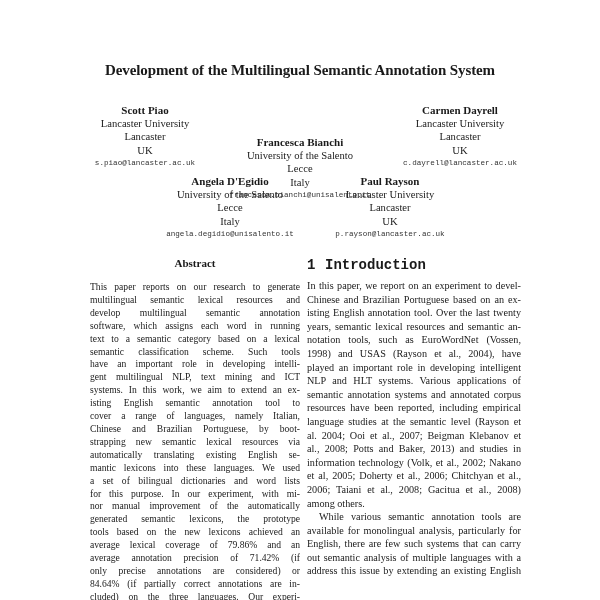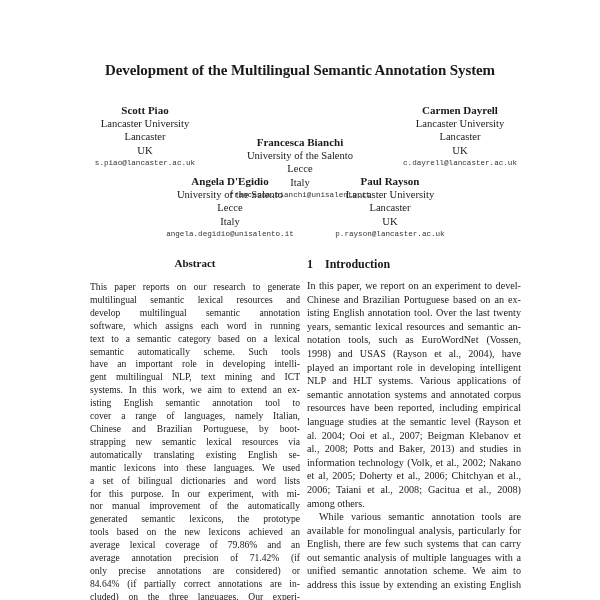--- a/index.html
+++ b/index.html
@@ -5,21 +5,21 @@
   html, body { margin:0; padding:0; background:#ffffff; }
   body { width:600px; height:600px; overflow:hidden; position:relative; font-family:"Liberation Serif", "DejaVu Serif", serif; color:#1a1a1a; }
   .title { position:absolute; top:62px; left:0; width:600px; text-align:center; font-weight:bold; font-size:15px; letter-spacing:-0.1px; }
   .author { position:absolute; text-align:center; font-size:10.6px; line-height:13.2px; }
   .author .name { font-weight:bold; font-size:11px; }
   .author .email { font-family:"Liberation Mono", "DejaVu Sans Mono", monospace; font-size:7.6px; color:#333; }
   .col { position:absolute; font-size:9.6px; line-height:12.9px; text-align:justify; }
   .col .line { display:block; text-align:justify; text-align-last:justify; white-space:nowrap; }
   .col .last { text-align-last:left; }
   .abs-head { position:absolute; top:257px; left:90px; width:210px; text-align:center; font-weight:bold; font-size:11px; }
-  .intro-head { position:absolute; top:257px; left:307px; font-weight:bold; font-size:12px; }
+  .intro-head { position:absolute; top:257px; left:307px; font-weight:bold; font-size:14px;font-family:Liberation Mono, monospace; }
   .intro-head .num { display:inline-block; width:18px; }
 </style>
 </head>
 <body>
 
 <div>
 
   <div class="title">Development of the Multilingual Semantic Annotation System</div>
 
   <div class="author" style="top:104px; left:60px; width:170px;">
@@ -59,21 +59,21 @@
     <div class="email">p.rayson@lancaster.ac.uk</div>
   </div>
 
   <div class="abs-head">Abstract</div>
   <div class="col" id="abstract-body" style="top:281px; left:90px; width:210px;">
       <span class="line">This paper reports on our research to generate</span>
       <span class="line">multilingual semantic lexical resources and</span>
       <span class="line">develop multilingual semantic annotation</span>
       <span class="line">software, which assigns each word in running</span>
       <span class="line">text to a semantic category based on a lexical</span>
-      <span class="line">semantic automatically scheme. Such tools</span>
+      <span class="line">semantic classification scheme. Such tools</span>
       <span class="line">have an important role in developing intelli-</span>
       <span class="line">gent multilingual NLP, text mining and ICT</span>
       <span class="line">systems. In this work, we aim to extend an ex-</span>
       <span class="line">isting English semantic annotation tool to</span>
       <span class="line">cover a range of languages, namely Italian,</span>
       <span class="line">Chinese and Brazilian Portuguese, by boot-</span>
       <span class="line">strapping new semantic lexical resources via</span>
       <span class="line">automatically translating existing English se-</span>
       <span class="line">mantic lexicons into these languages. We used</span>
       <span class="line">a set of bilingual dictionaries and word lists</span>
@@ -109,18 +109,17 @@
         <span class="line">information technology (Volk, et al., 2002; Nakano</span>
         <span class="line">et al, 2005; Doherty et al., 2006; Chitchyan et al.,</span>
         <span class="line">2006; Taiani et al., 2008; Gacitua et al., 2008)</span>
         <span class="line last">among others.</span>
       </div>
       <div>
         <span class="line" style="text-indent: 12px;">While various semantic annotation tools are</span>
         <span class="line">available for monolingual analysis, particularly for</span>
         <span class="line">English, there are few such systems that can carry</span>
         <span class="line">out semantic analysis of multiple languages with a</span>
-        <span class="line">unified semantic annotation scheme. We aim to</span>
         <span class="line">address this issue by extending an existing English</span>
       </div>
     </div>
 
 </div>
 
 </body></html>

